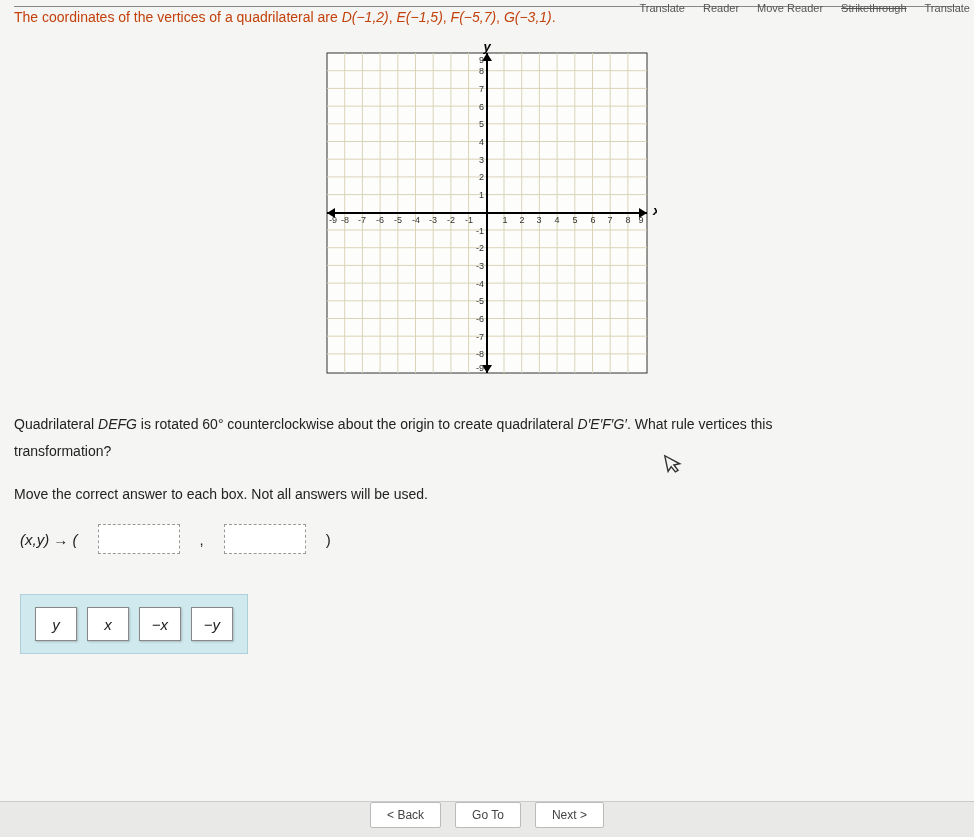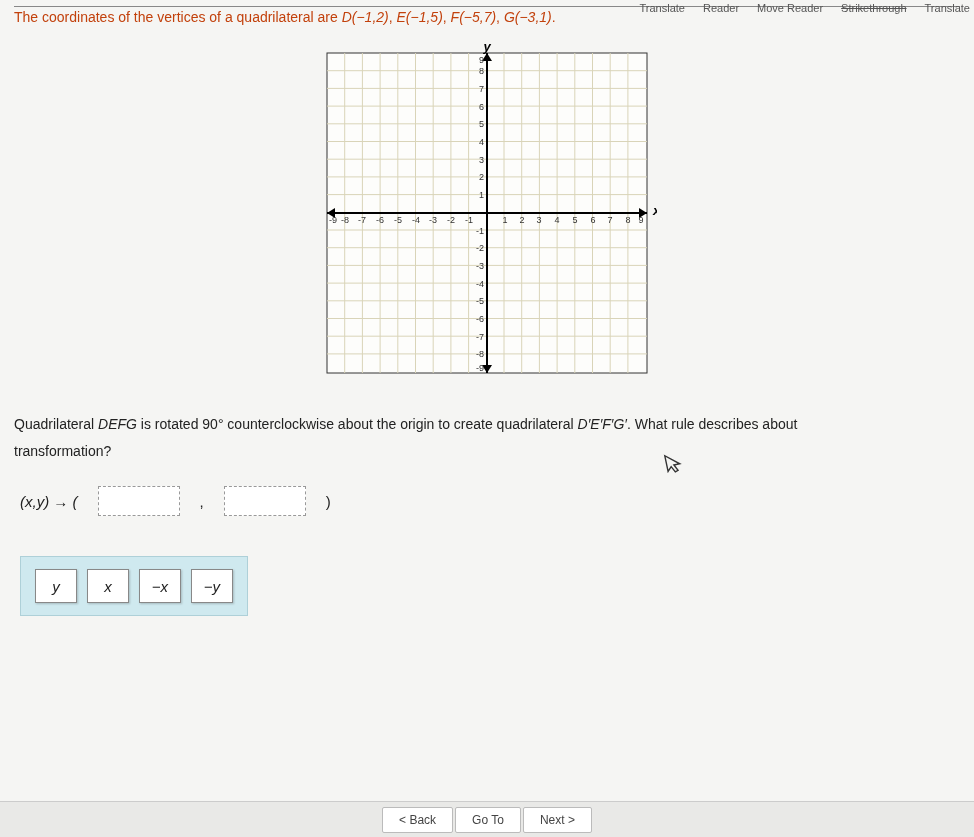--- a/index.html
+++ b/index.html
@@ -88,23 +88,23 @@
   cursor: grab;
 }
 .nav-bar {
   position: absolute;
   bottom: 0;
   left: 0;
   right: 0;
   height: 36px;
   background: #e9e9e7;
   display: flex;
-  gap: 2px;
+  gap: 14px;
   justify-content: center;
-  align-items: center;
+  align-items: flex-start;
   border-top: 1px solid #ccc;
 }
 .nav-btn {
   background: #fff;
   border: 1px solid #bbb;
   padding: 5px 16px;
   font-size: 12px;
   color: #444;
   border-radius: 2px;
   cursor: pointer;
@@ -227,24 +227,25 @@
     </svg>
   </div>
 
   <div class="cursor-img">
     <svg width="18" height="22" viewBox="0 0 18 22">
         <path d="M2 2 L2 18 L6 14 L9 20 L12 19 L9 13 L15 13 Z" fill="none" stroke="#333" stroke-width="1.4"></path>
       </svg>
   </div>
 
   <div class="question">
-    <span>Quadrilateral </span><span class="italic">DEFG</span><span> is rotated 90° counterclockwise about the origin to create quadrilateral </span><span class="italic">D′E′F′G′</span><span>. What rule describes about</span><br>
+    <span>Quadrilateral </span><span class="italic">DEFG</span><span> is rotated 60° counterclockwise about the origin to create quadrilateral </span><span class="italic">D′E′F′G′</span><span>. What rule vertices this</span><br>
     <span>transformation?</span>
   </div>
 
+  <div class="instruction">Move the correct answer to each box. Not all answers will be used.</div>
 
   <div class="answer-row">
     <span class="italic">(x,y) → (</span>
     <span class="dropbox"></span>
     <span>,</span>
     <span class="dropbox"></span>
     <span>)</span>
   </div>
 
   <div class="tiles-tray">

